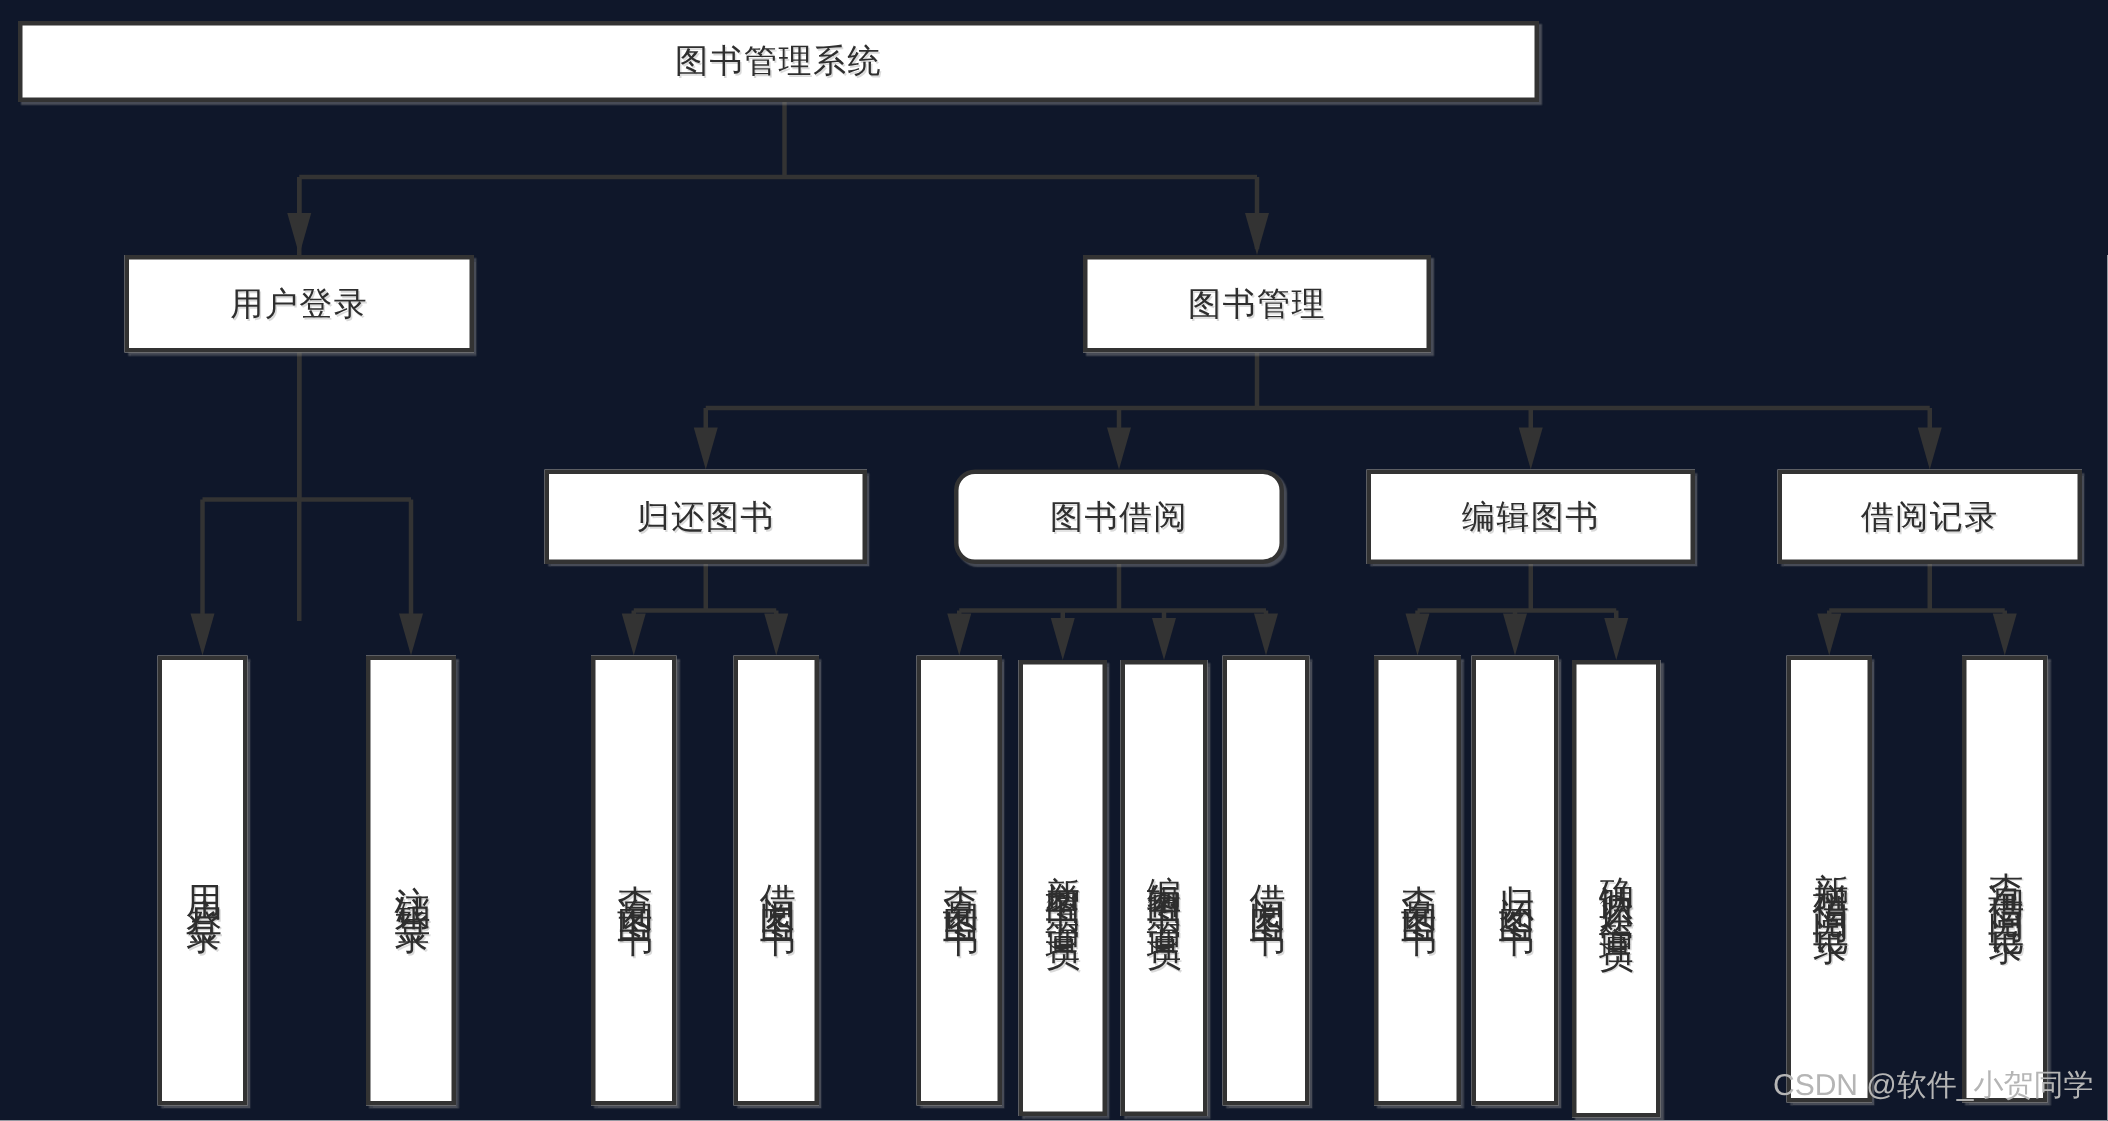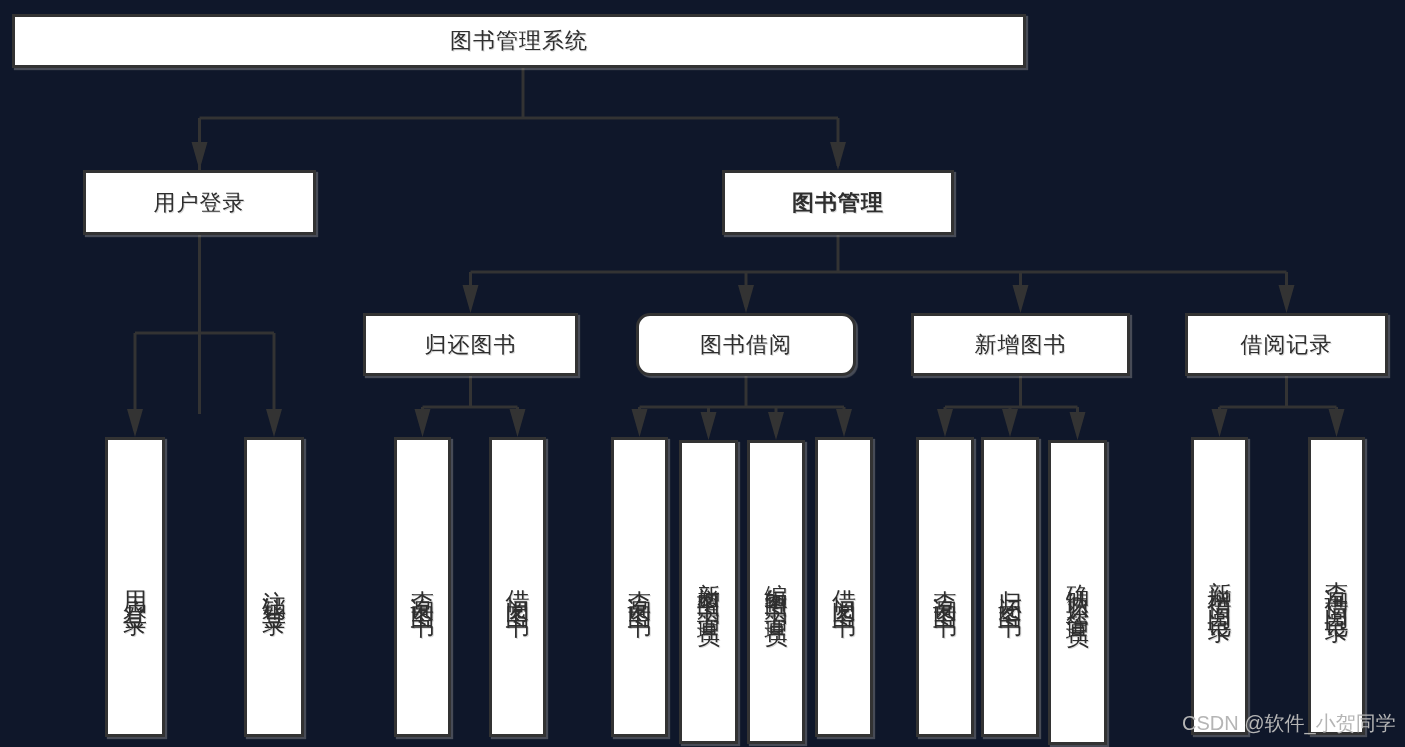--- a/index.html
+++ b/index.html
@@ -44,21 +44,21 @@
     line-height: 1;
     letter-spacing: 8px;
     white-space: nowrap;
     text-shadow: 1px 1px 0 rgba(150,150,150,0.35);
   }
   .vtext.v-long { letter-spacing: 6px; font-size: 23px; }
 
   
   .b-root    { left: 12px;   top: 14px;  width: 1014px; height: 54px; }
   .b-user    { left: 83px;   top: 170px; width: 233px;  height: 65px; }
-  .b-book    { left: 722px;  top: 170px; width: 232px;  height: 65px; font-weight: bold; }
+  .b-book    { left: 722px;  top: 170px; width: 232px;  height: 65px; }
   .b-sec0    { left: 363px;  top: 313px; width: 215px;  height: 63px; }
   .b-sec1    { left: 636px;  top: 313px; width: 220px;  height: 63px; border-radius: 14px; }
   .b-sec2    { left: 911px;  top: 313px; width: 219px;  height: 63px; }
   .b-sec3    { left: 1185px; top: 313px; width: 203px;  height: 63px; }
 
   .b-l10 { left: 105px;  top: 437px; width: 60px; height: 300px; }
   .b-l11 { left: 244px;  top: 437px; width: 60px; height: 300px; }
   .b-l20 { left: 394px;  top: 437px; width: 57px; height: 300px; }
   .b-l21 { left: 489px;  top: 437px; width: 57px; height: 300px; }
   .b-l30 { left: 611px;  top: 437px; width: 57px; height: 300px; }
@@ -141,21 +141,21 @@
     <span class="hlabel">图书管理</span>
   </div>
 
   <div class="box b-sec0">
     <span class="hlabel">归还图书</span>
   </div>
   <div class="box b-sec1">
     <span class="hlabel">图书借阅</span>
   </div>
   <div class="box b-sec2">
-    <span class="hlabel">新增图书</span>
+    <span class="hlabel">编辑图书</span>
   </div>
   <div class="box b-sec3">
     <span class="hlabel">借阅记录</span>
   </div>
 
   <div class="box b-l10">
     <span class="vtext">用户登录</span>
   </div>
   <div class="box b-l11">
     <span class="vtext">注销登录</span>

